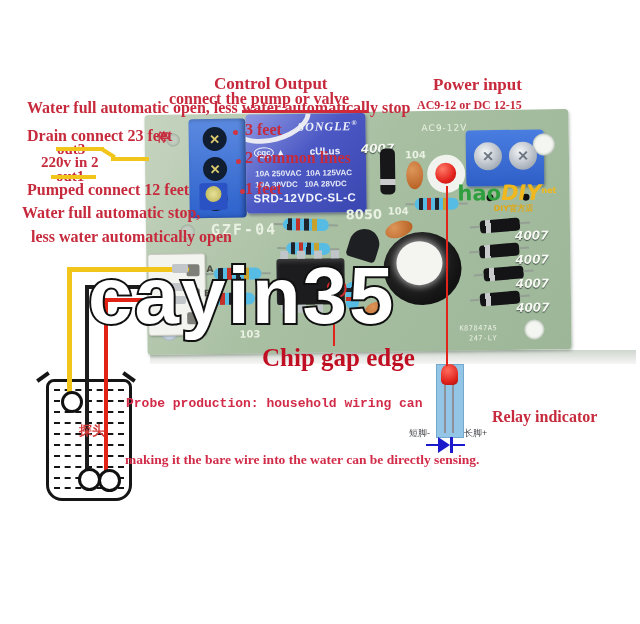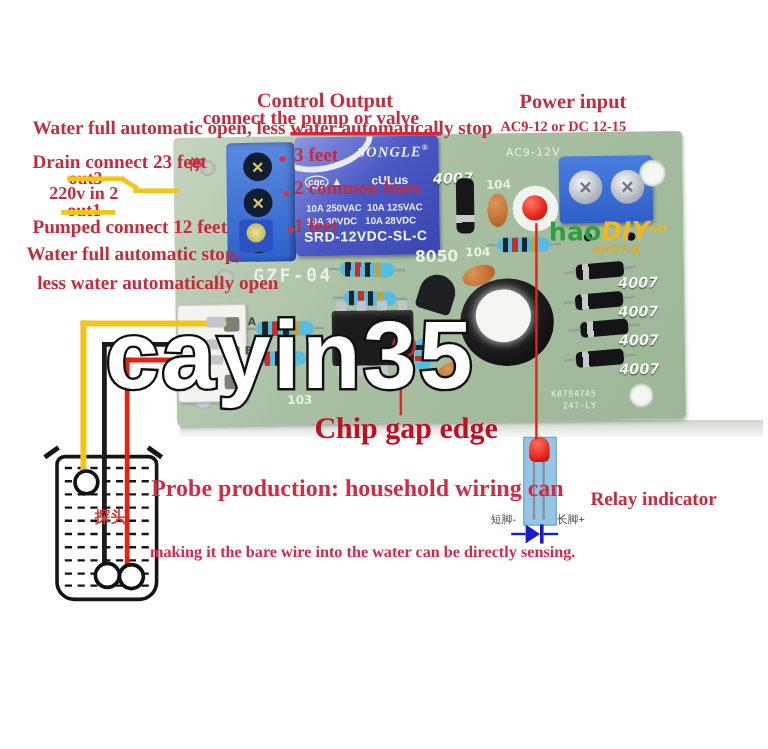--- a/index.html
+++ b/index.html
@@ -229,19 +229,19 @@
   <div class="rn" style="left:41px;top:155px;font-size:15px;">220v in 2</div>
   <div class="rn" style="left:56px;top:169px;font-size:15px;">out1</div>
   <div class="rn" style="left:27px;top:182px;font-size:16px;">Pumped connect 12 feet</div>
   <div class="rn" style="left:22px;top:205px;font-size:16px;">Water full automatic stop,</div>
   <div class="rn" style="left:31px;top:229px;font-size:16px;">less water automatically open</div>
   <div class="rn" style="left:245px;top:122px;font-size:16px;">3 feet</div>
   <div class="rn" style="left:245px;top:150px;font-size:16px;">2 common lines</div>
   <div class="rn" style="left:245px;top:181px;font-size:16px;">1 feet</div>
   <div class="rn" style="left:262px;top:345px;font-size:25px;color:#c00f22;">Chip gap edge</div>
   <div class="rn" style="left:492px;top:409px;font-size:16px;">Relay indicator</div>
-  <div class="rn" style="left:126px;top:397px;font-size:20px;color:#d22b48;">Probe production: household wiring can</div>
+  <div class="rn" style="left:126px;top:397px;font-size:13px;color:#d22b48;font-family:Liberation Mono, monospace;">Probe production: household wiring can</div>
   <div class="rn" style="left:125px;top:453px;font-size:13.5px;color:#d22b48;">making it the bare wire into the water can be directly sensing.</div>
 
   <div class="abs" style="left:88px;top:256px;z-index:9;font:bold 80px 'Liberation Sans',sans-serif;letter-spacing:2px;
               color:#fff;-webkit-text-stroke:4px #111;paint-order:stroke fill;line-height:1;
               text-shadow:0 0 1px #111;">cayin35</div>
 </div>
 
 </body></html>

